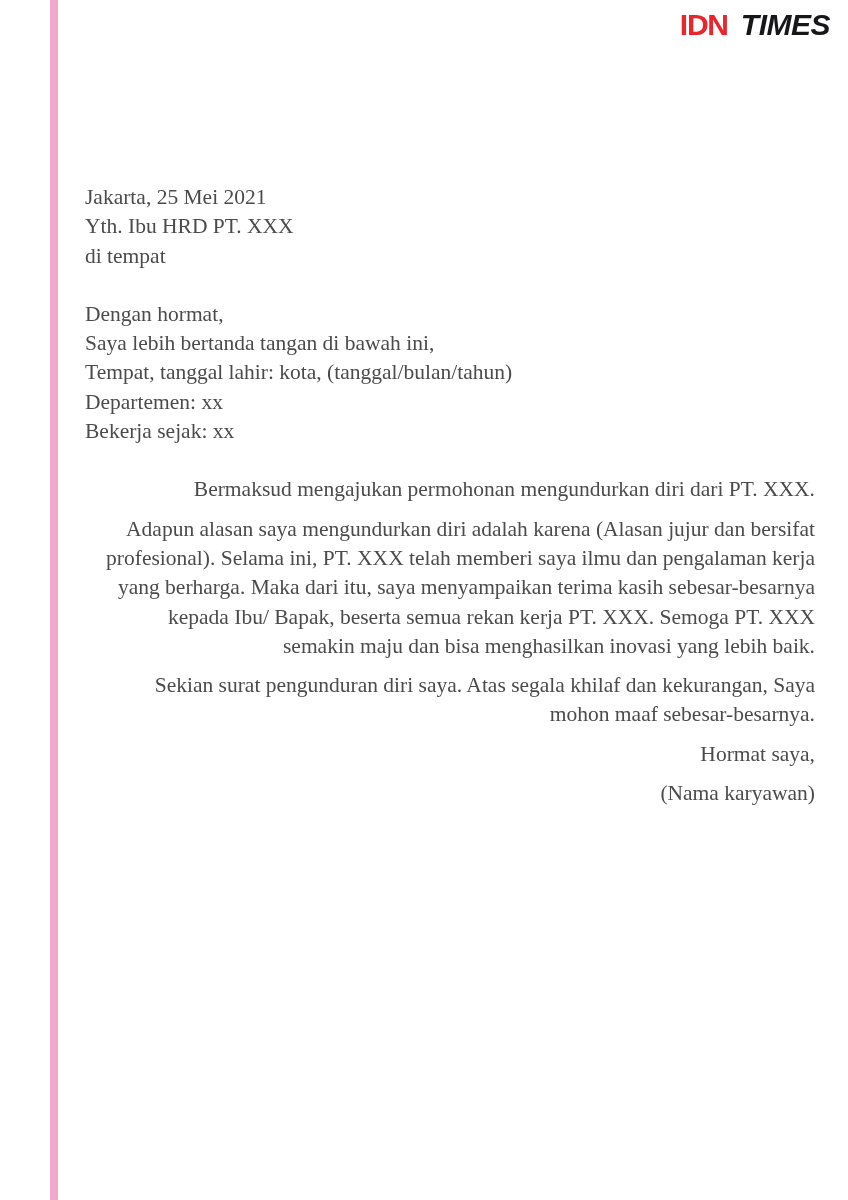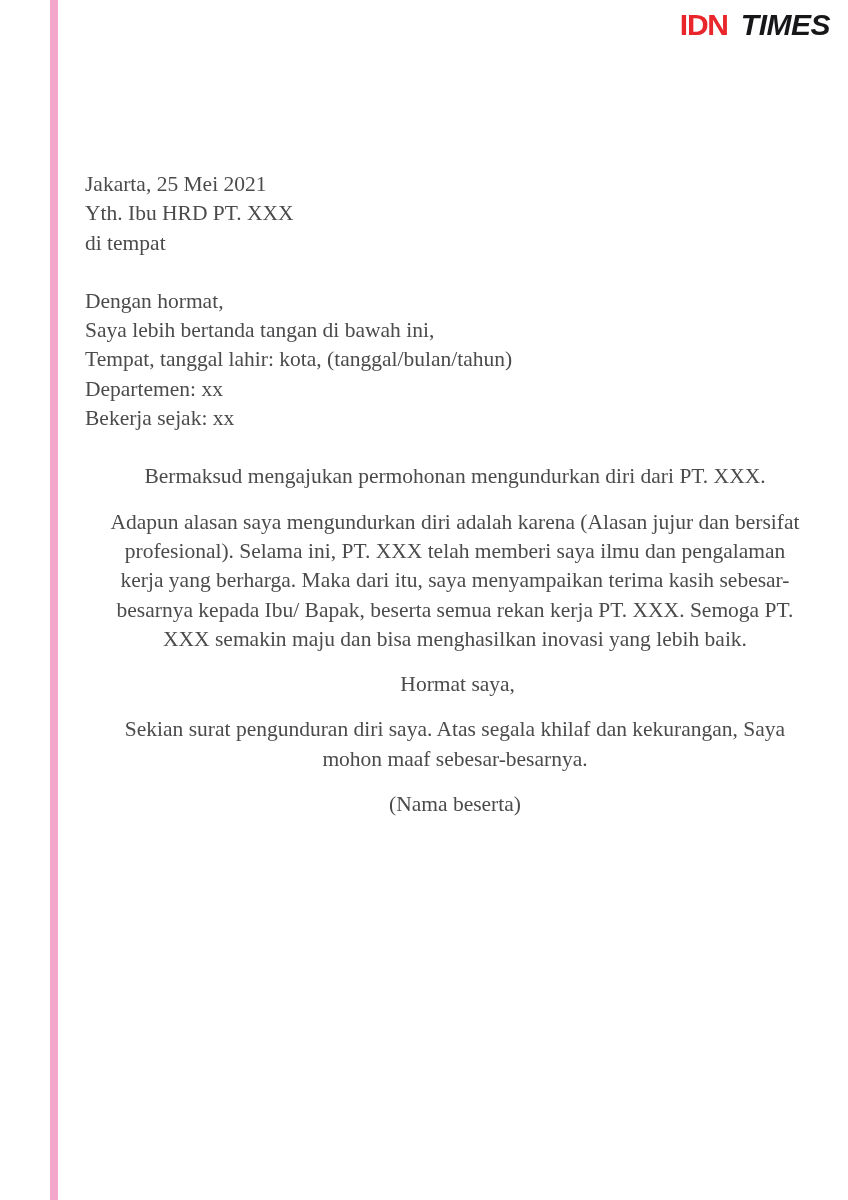--- a/index.html
+++ b/index.html
@@ -46,39 +46,39 @@
   .brand-times {
     color: #17171a;
     margin-left: 13px;
     letter-spacing: -0.5px;
   }
 
   
   .letter {
     position: absolute;
     left: 85px;
-    top: 170px;
+    top: 183px;
     width: 740px;
     color: #4b4b4d;
     font-size: 21.5px;
     line-height: 29.3px;
   }
   .letter-block {
     margin: 0 0 29px 0;
   }
   .letter-block:last-child {
     margin-bottom: 0;
   }
   .letter-line {
     display: block;
     white-space: pre-wrap;
   }
   .letter-para {
-    margin: 16px;
-    text-align: center;
+    margin: 10px;
+    text-align: right;
     white-space: pre-wrap;
   }
 </style>
 </head>
 <body style="background: rgb(255, 255, 255);">
 
 <div class="page-rule" style="background: rgb(243, 168, 203);"></div>
 
 <div class="brand-logo">
   <span class="brand-idn" style="color: rgb(232, 38, 43);">IDN</span>
@@ -98,19 +98,19 @@
     <span class="letter-line">Saya lebih bertanda tangan di bawah ini,</span>
     <span class="letter-line">Tempat, tanggal lahir: kota, (tanggal/bulan/tahun)</span>
     <span class="letter-line">Departemen: xx</span>
     <span class="letter-line">Bekerja sejak: xx</span>
   </div>
 
   <p class="letter-para letter-block">Bermaksud mengajukan permohonan mengundurkan diri dari PT. XXX.</p>
 
   <p class="letter-para letter-block">Adapun alasan saya mengundurkan diri adalah karena (Alasan jujur dan bersifat profesional). Selama ini, PT. XXX telah memberi saya ilmu dan pengalaman kerja yang berharga. Maka dari itu, saya menyampaikan terima kasih sebesar-besarnya kepada Ibu/ Bapak, beserta semua rekan kerja PT. XXX. Semoga PT. XXX semakin maju dan bisa menghasilkan inovasi yang lebih baik.</p>
 
+  <p class="letter-para letter-block">Sekian surat pengunduran diri saya. Atas segala khilaf dan kekurangan, Saya mohon maaf sebesar-besarnya.</p>
+
   <p class="letter-para letter-block"> Hormat saya,</p>
 
-  <p class="letter-para letter-block">Sekian surat pengunduran diri saya. Atas segala khilaf dan kekurangan, Saya mohon maaf sebesar-besarnya.</p>
-
-  <p class="letter-para letter-block">(Nama beserta)</p>
+  <p class="letter-para letter-block">(Nama karyawan)</p>
 
 </div>
 
 </body></html>

